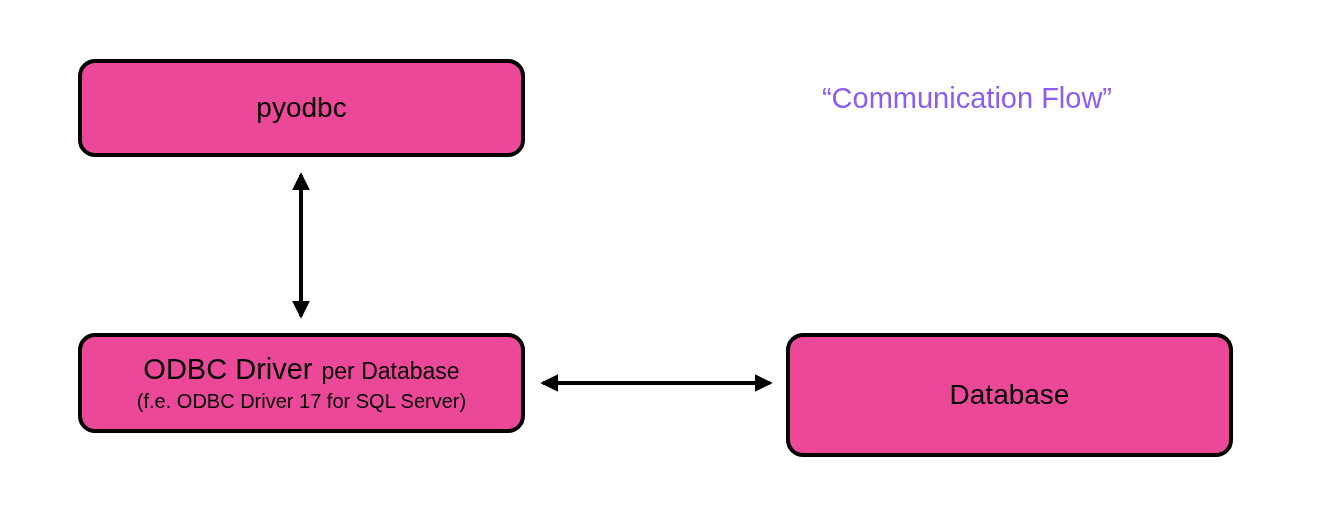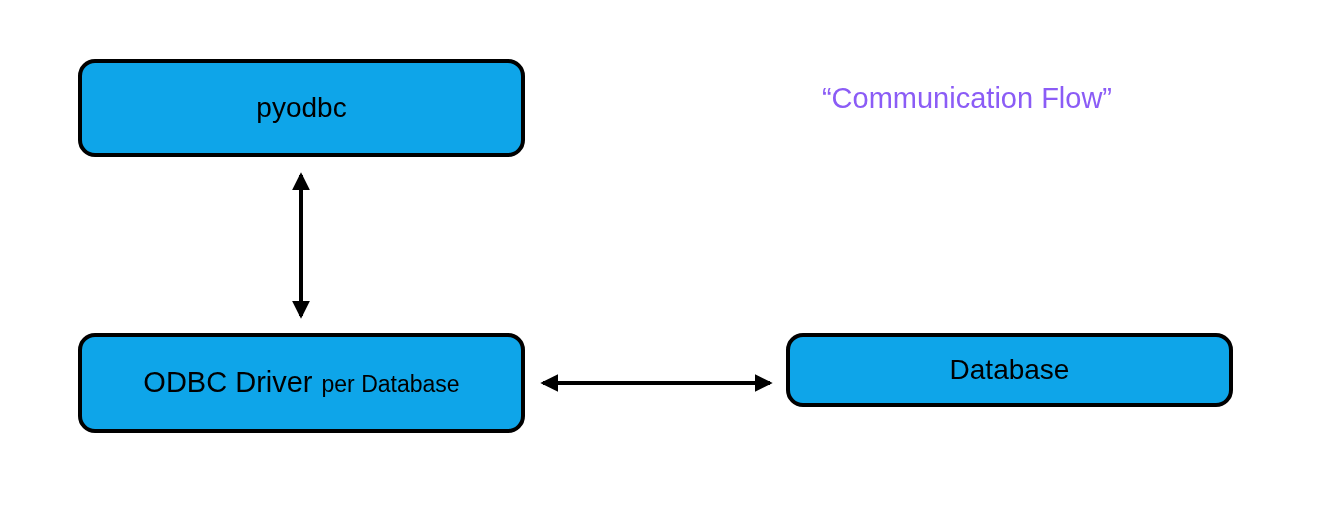--- a/index.html
+++ b/index.html
@@ -13,37 +13,37 @@
     width: 1330px;
     height: 520px;
     background: #ffffff;
     overflow: hidden;
   }
   .node {
     position: absolute;
     box-sizing: border-box;
     border: 4px solid #000000;
     border-radius: 17px;
-    background: #0ea5e9;
+    background: #ec4899;
     color: #000000;
     display: flex;
     flex-direction: column;
     align-items: center;
     justify-content: center;
     text-align: center;
   }
   .node-pyodbc {
     left: 78px; top: 59px; width: 447px; height: 98px;
     font-size: 28px;
   }
   .node-odbc {
     left: 78px; top: 333px; width: 447px; height: 100px;
   }
   .node-database {
-    left: 786px; top: 333px; width: 447px; height: 74px;
+    left: 786px; top: 333px; width: 447px; height: 124px;
     font-size: 28px;
   }
   .odbc-line1 {
     font-size: 29px;
     line-height: 34px;
     white-space: nowrap;
   }
   .odbc-line1 .suffix {
     font-size: 23px;
     margin-left: 9px;
@@ -75,20 +75,21 @@
   <div class="diagram-title">“Communication Flow”</div>
 
   <div class="node node-pyodbc">
     <span>pyodbc</span>
   </div>
 
   <div class="node node-odbc">
     <div class="odbc-line1">
       <span>ODBC Driver</span><span class="suffix">per Database</span>
     </div>
+    <div class="odbc-line2">(f.e. ODBC Driver 17 for SQL Server)</div>
   </div>
 
   <div class="node node-database">
     <span>Database</span>
   </div>
 
   <svg class="edges-layer" width="1330" height="520" viewBox="0 0 1330 520" xmlns="http://www.w3.org/2000/svg">
     <defs>
       <marker id="arrowhead" viewBox="0 0 10 10" refX="8.5" refY="5" markerWidth="4.5" markerHeight="4.5" orient="auto-start-reverse">
         <path d="M0,0 L10,5 L0,10 z" fill="#000000"></path>

